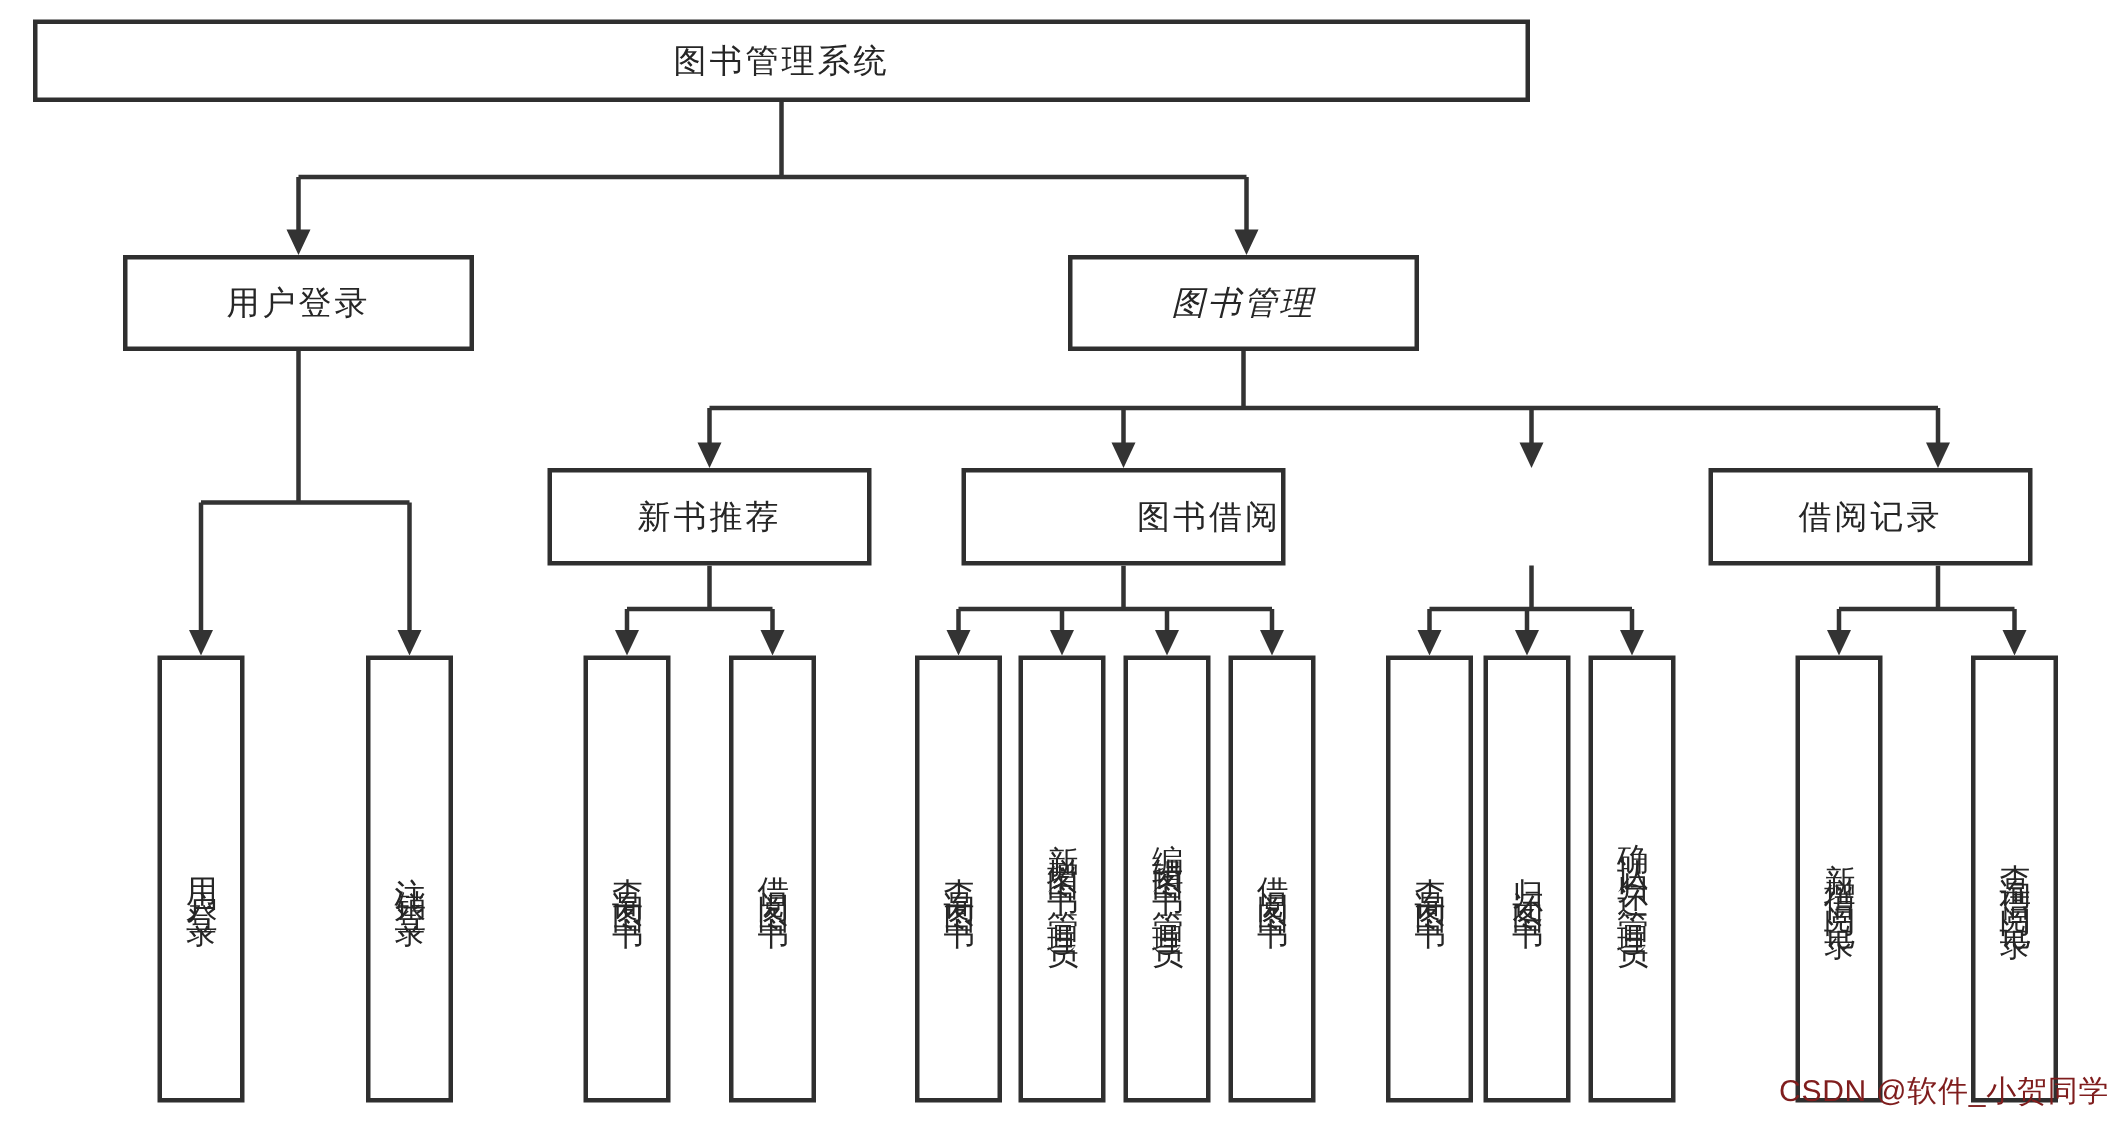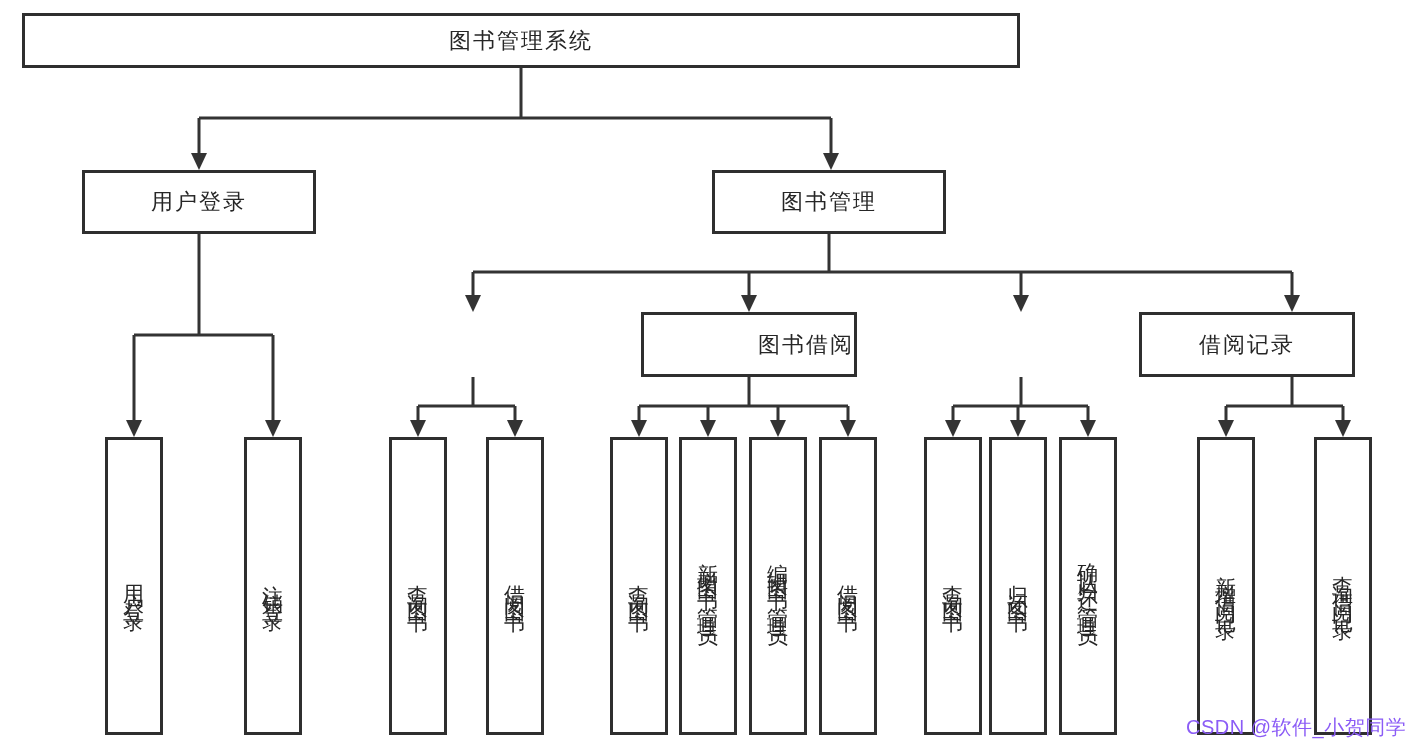--- a/index.html
+++ b/index.html
@@ -21,21 +21,21 @@
   .lvl2{height:64px;width:234px;top:170px;}
   .lvl3{height:65px;width:216px;top:312px;}
   .leaf{top:437px;width:58px;height:298px;}
   .vtext{
     writing-mode:vertical-rl;text-orientation:mixed;
     font-size:21px;letter-spacing:9px;line-height:1;
     white-space:nowrap;
   }
   .watermark{
     position:absolute;left:1186px;top:714px;z-index:5;
-    font-size:20px;color:#8b5cf6;letter-spacing:0.5px;white-space:nowrap;
+    font-size:20px;color:#7f1d1d;letter-spacing:0.5px;white-space:nowrap;
   }
 </style>
 </head>
 <body>
 
 <div class="canvas">
 
   <svg class="connectors" width="1405" height="747" viewBox="0 0 1405 747">
     <g stroke="#333333" stroke-width="3" fill="none">
 
@@ -76,24 +76,27 @@
     </g>
   </svg>
 
   <div class="box root">
     <span class="hlabel">图书管理系统</span>
   </div>
 
   <div class="box lvl2" style="left:82px;">
     <span class="hlabel">用户登录</span>
   </div>
-  <div class="box lvl2" style="left:712px;">
+  <div class="box lvl2" style="left:712px;font-style:italic;">
     <span class="hlabel">图书管理</span>
   </div>
 
+  <div class="box lvl3" style="left:365px;">
+    <span class="hlabel">新书推荐</span>
+  </div>
   <div class="box lvl3" style="left:641px;justify-content:flex-end;">
     <span class="hlabel">图书借阅</span>
   </div>
   <div class="box lvl3" style="left:1139px;align-items:center;">
     <span class="hlabel">借阅记录</span>
   </div>
 
   <div class="box leaf" style="left:105px;">
     <span class="vtext">用户登录</span>
   </div>

